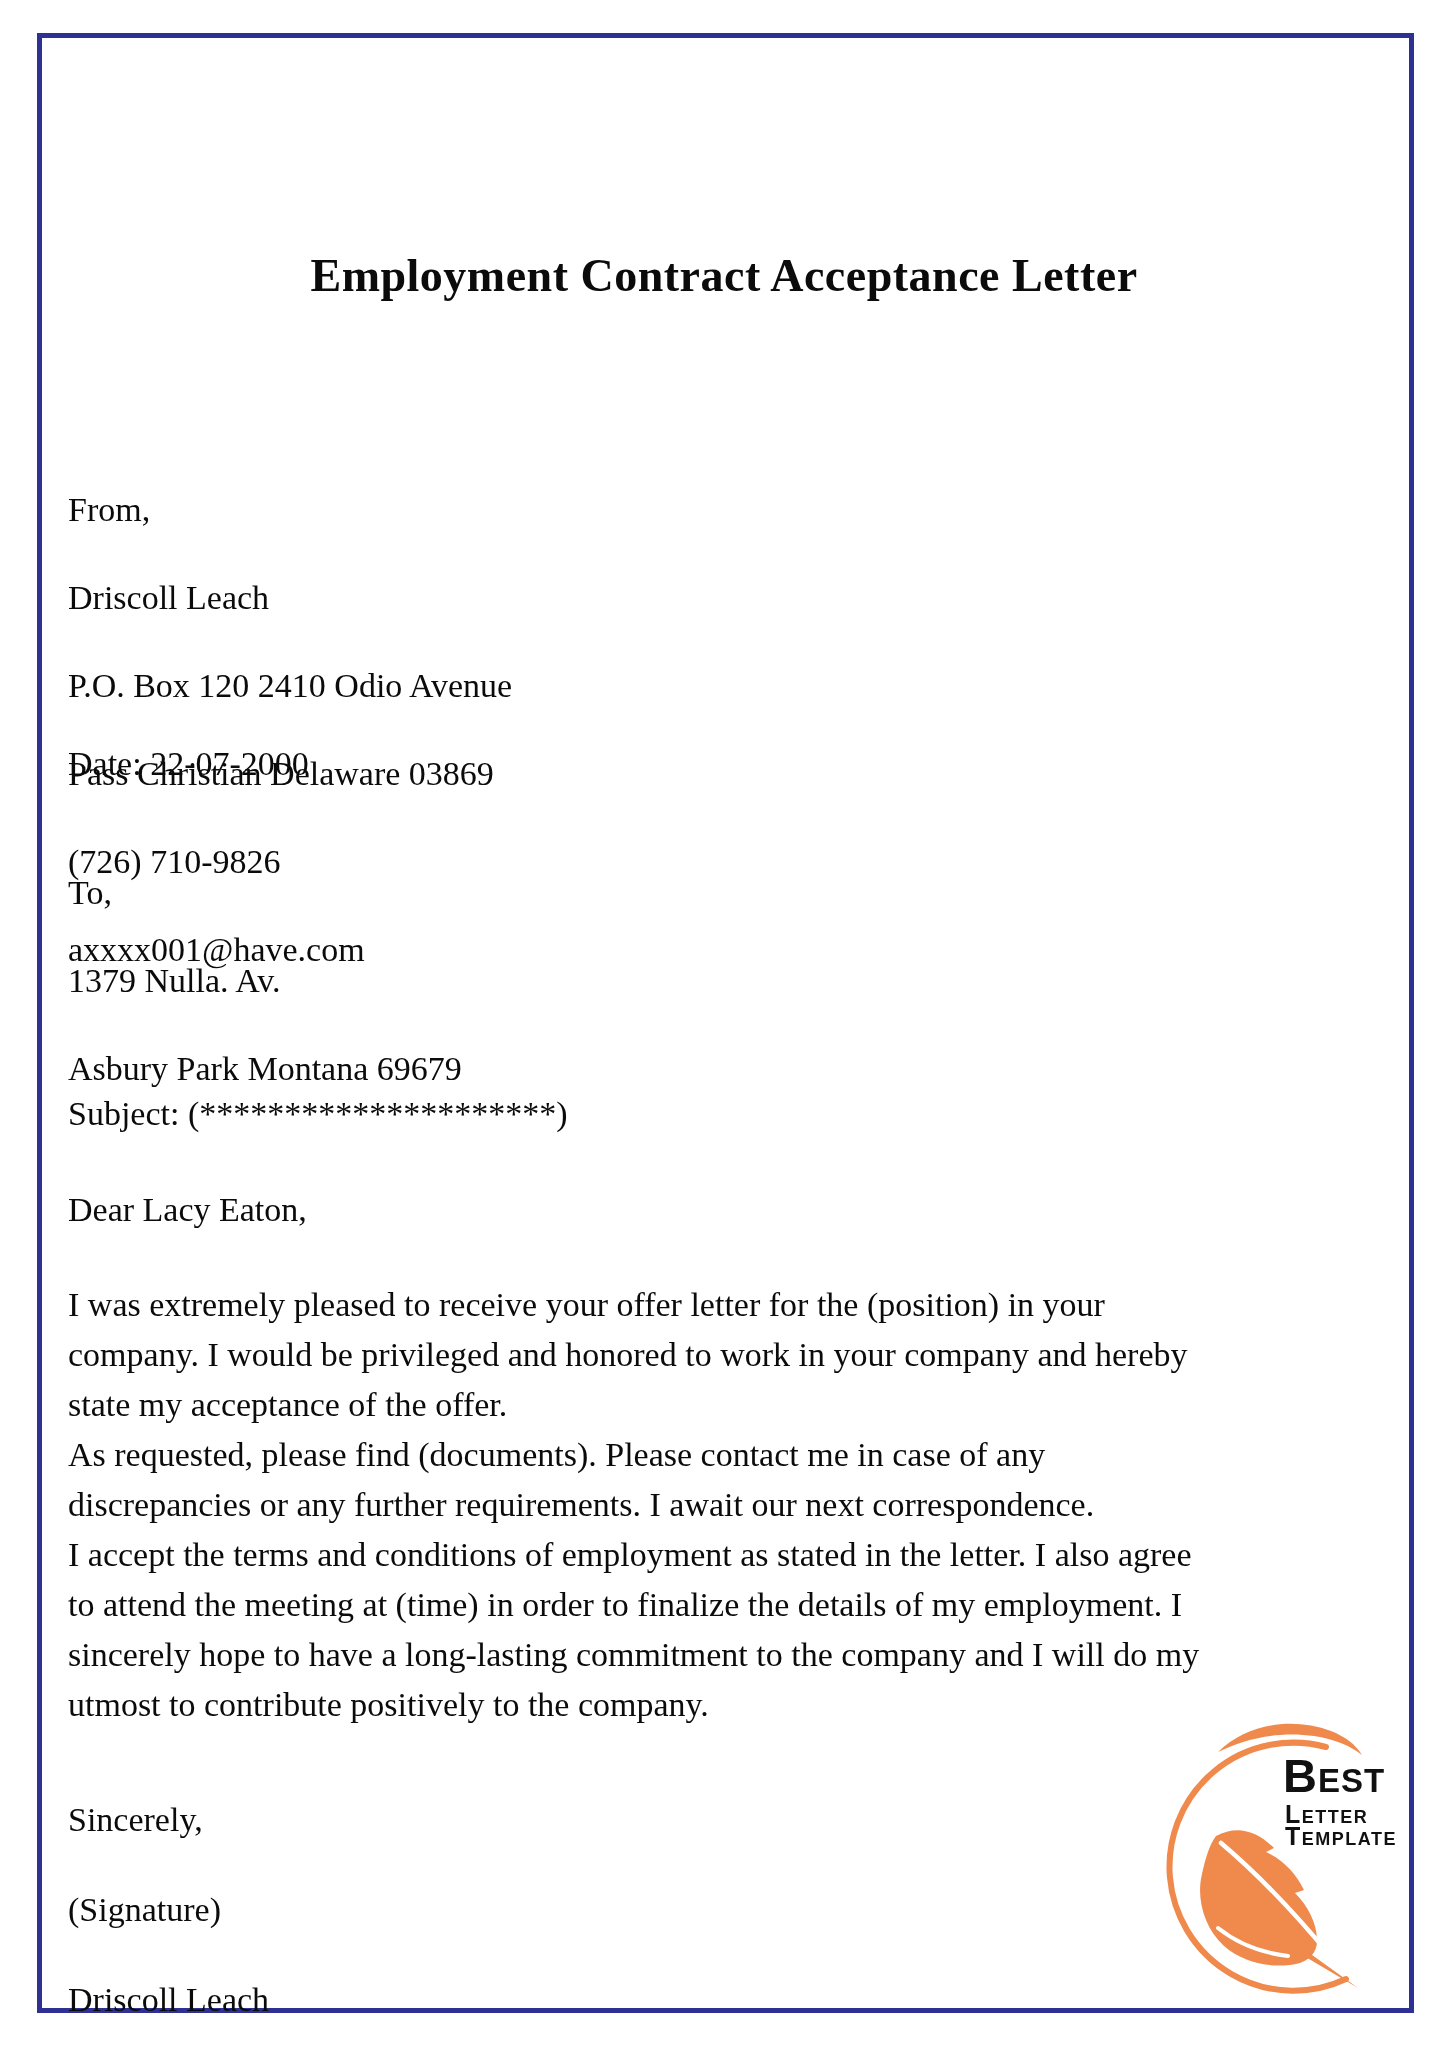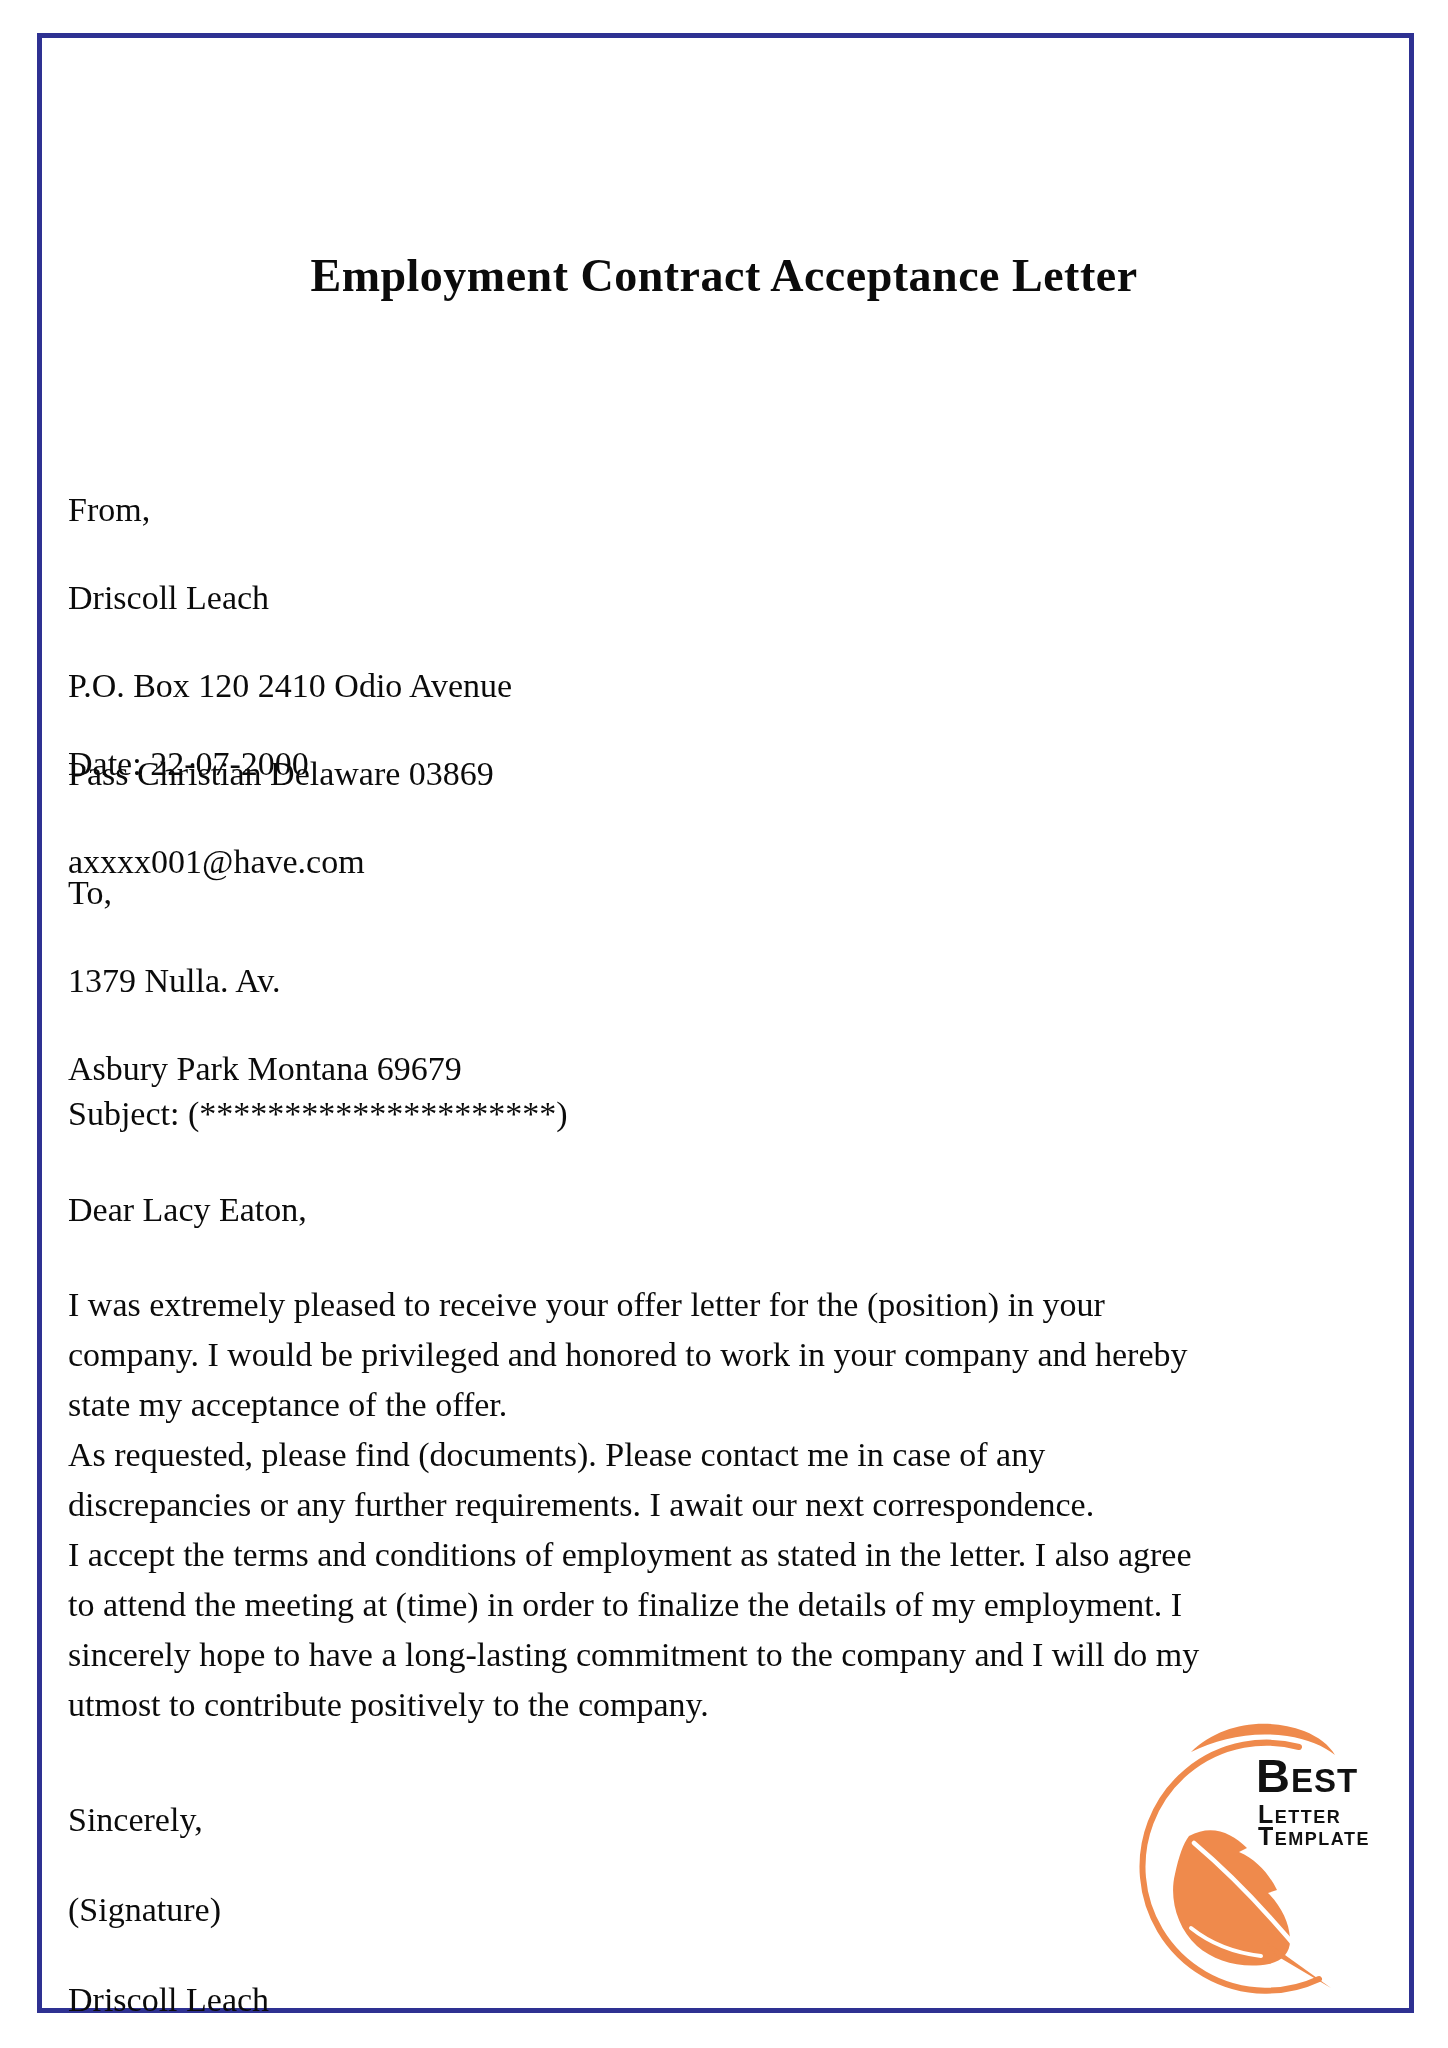--- a/index.html
+++ b/index.html
@@ -50,21 +50,21 @@
     top: 1280px;
     width: 1340px;
     font-size: 34px;
     line-height: 50px;
   }
   .body-block p { margin: 0; white-space: pre-line; }
   .closing-block { top: 1752px; line-height: 45px; }
 
   .logo {
     position: absolute;
-    left: 1121px;
+    left: 1148px;
     top: 1690px;
     width: 300px;
     height: 320px;
   }
   .logo svg { position: absolute; left: 0; top: 0; }
   .brand-name {
     position: absolute;
     left: 135px;
     top: 62px;
     font-family: "Liberation Sans", sans-serif;
@@ -95,20 +95,21 @@
 
   <div class="frame"></div>
 
   <div class="title">Employment Contract Acceptance Letter</div>
 
   <div class="tblock from-block">
     <div>From,</div>
     <div>Driscoll Leach</div>
     <div>P.O. Box 120 2410 Odio Avenue</div>
     <div>Pass Christian Delaware 03869</div>
+    <div>(726) 710-9826</div>
     <div>axxxx001@have.com</div>
   </div>
 
   <div class="tblock date-block">Date: 22-07-2000</div>
 
   <div class="tblock to-block">
     <div>To,</div>
     <div>1379 Nulla. Av.</div>
     <div>Asbury Park Montana 69679</div>
   </div>

